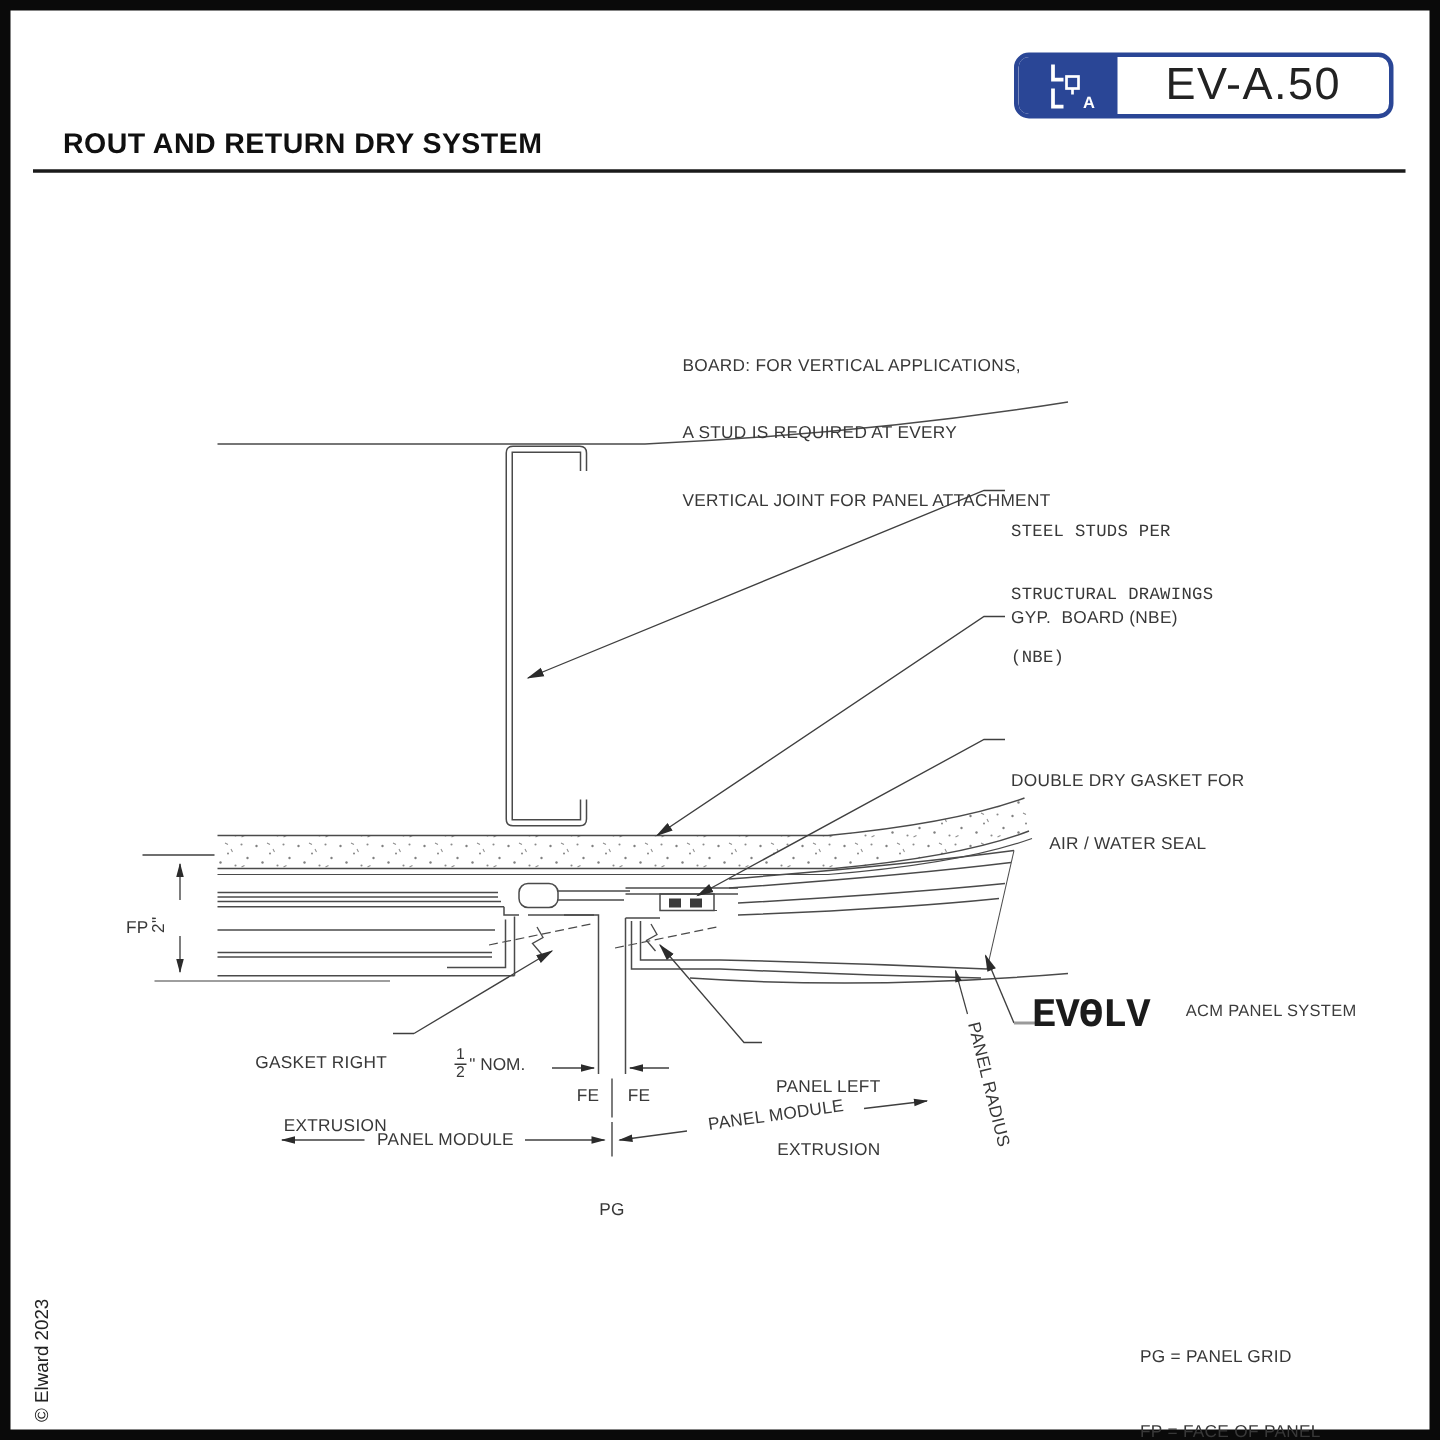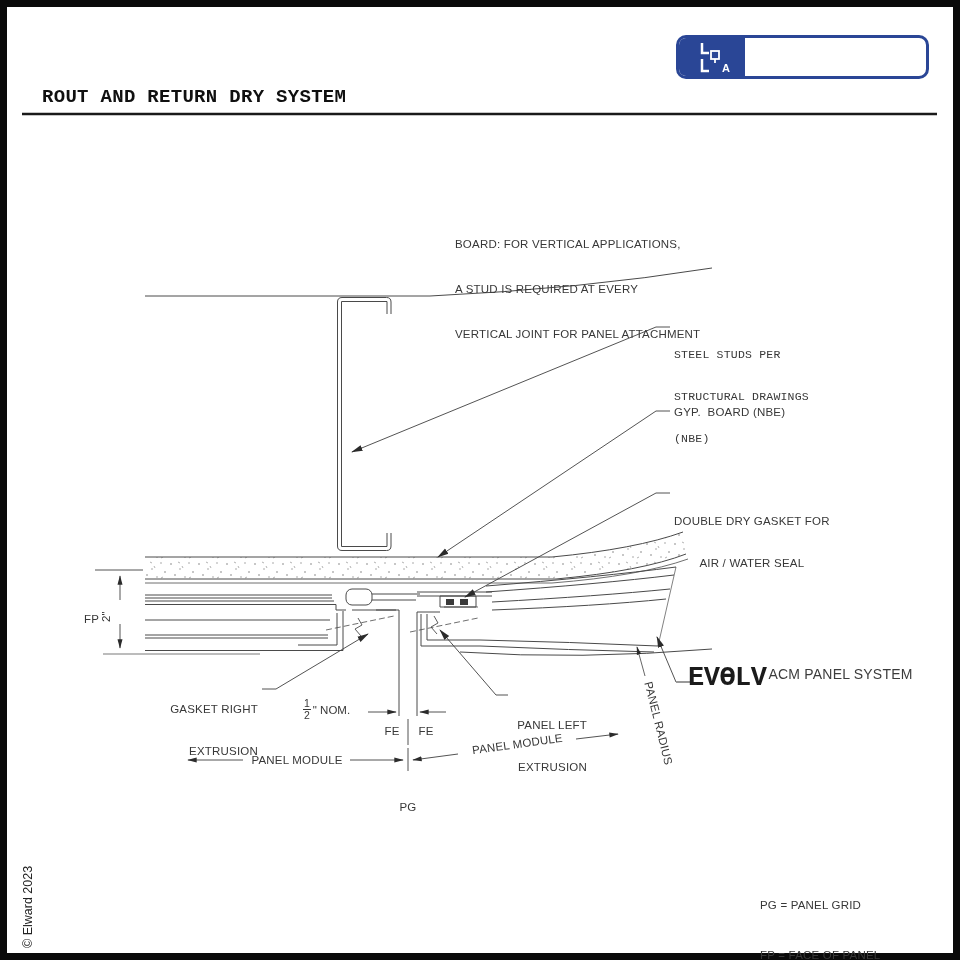--- a/index.html
+++ b/index.html
@@ -13,38 +13,38 @@
   
   .badge{position:absolute;left:676px;top:35px;width:253px;height:44px;
     border:3px solid #2a4696;border-radius:10px;background:#fff;
     display:flex;align-items:stretch;box-sizing:border-box;overflow:hidden;}
   .badge-block{width:66px;background:#2a4696;border-radius:5px 0 0 5px;
     display:flex;align-items:center;justify-content:center;}
   .badge-code{flex:1;display:flex;align-items:center;justify-content:center;
     font-size:30px;color:#222;letter-spacing:1px;}
   
   .title{position:absolute;left:42px;top:86px;font-size:19px;font-weight:bold;
-    color:#101010;letter-spacing:.3px;font-family:Liberation Mono, monospace;}
+    color:#101010;letter-spacing:.3px;}
   
   .co{position:absolute;font-size:11.5px;color:#383838;line-height:14px;
     letter-spacing:.2px;white-space:pre;}
   .co .ln{display:block;}
   .note{top:207px;left:455px;line-height:15px;}
   .rt{transform-origin:0 0;}
   
   .halfnom{position:absolute;left:303px;top:698px;display:flex;align-items:center;}
   .frac{display:inline-flex;flex-direction:column;align-items:center;
     font-size:10.5px;color:#383838;line-height:11px;margin-right:2px;}
   .frac .num{border-bottom:1px solid #383838;padding:0 1px;}
   .nomsfx{font-size:11.5px;color:#383838;}
   
   .logo{position:absolute;left:688px;top:664px;display:flex;align-items:flex-start;}
   .logo-word{font-family:Liberation Mono, monospace;font-weight:bold;font-size:27px;
     color:#1b1b1b;letter-spacing:-.5px;line-height:28px;}
-  .logo-tag{margin-left:2px;margin-top:5px;font-size:14px;color:#3c3c3c;
+  .logo-tag{margin-left:24px;margin-top:5px;font-size:11px;color:#3c3c3c;
     line-height:11px;letter-spacing:.2px;}
   
   .legend{left:760px;top:864px;line-height:16.5px;}
   .copyright{position:absolute;left:21px;top:948px;font-size:12.5px;color:#222;
     transform:rotate(-90deg);transform-origin:0 0;white-space:nowrap;}
 </style>
 </head>
 <body>
 
 <svg class="linework" width="960" height="960" viewBox="0 0 960 960">
@@ -176,20 +176,21 @@
 
 <div class="badge">
   <div class="badge-block">
     <svg width="44" height="36" viewBox="0 0 44 36">
       <path d="M12,4 V14 H19 M12,20 V32 H19" stroke="#fff" stroke-width="2.5" fill="none"></path>
       <rect x="21" y="12" width="8" height="8" fill="none" stroke="#fff" stroke-width="1.8"></rect>
       <path d="M25,20 V24" stroke="#fff" stroke-width="1.8"></path>
       <text x="32" y="33" font-size="11" font-weight="bold" fill="#fff" font-family="Liberation Sans, sans-serif">A</text>
     </svg>
   </div>
+  <div class="badge-code">EV-A.50</div>
 </div>
 
 <div class="title">ROUT AND RETURN DRY SYSTEM</div>
 
 <div class="co note">
   <span class="ln">BOARD: FOR VERTICAL APPLICATIONS,</span>
   <span class="ln">A STUD IS REQUIRED AT EVERY</span>
   <span class="ln">VERTICAL JOINT FOR PANEL ATTACHMENT</span>
 </div>
 

